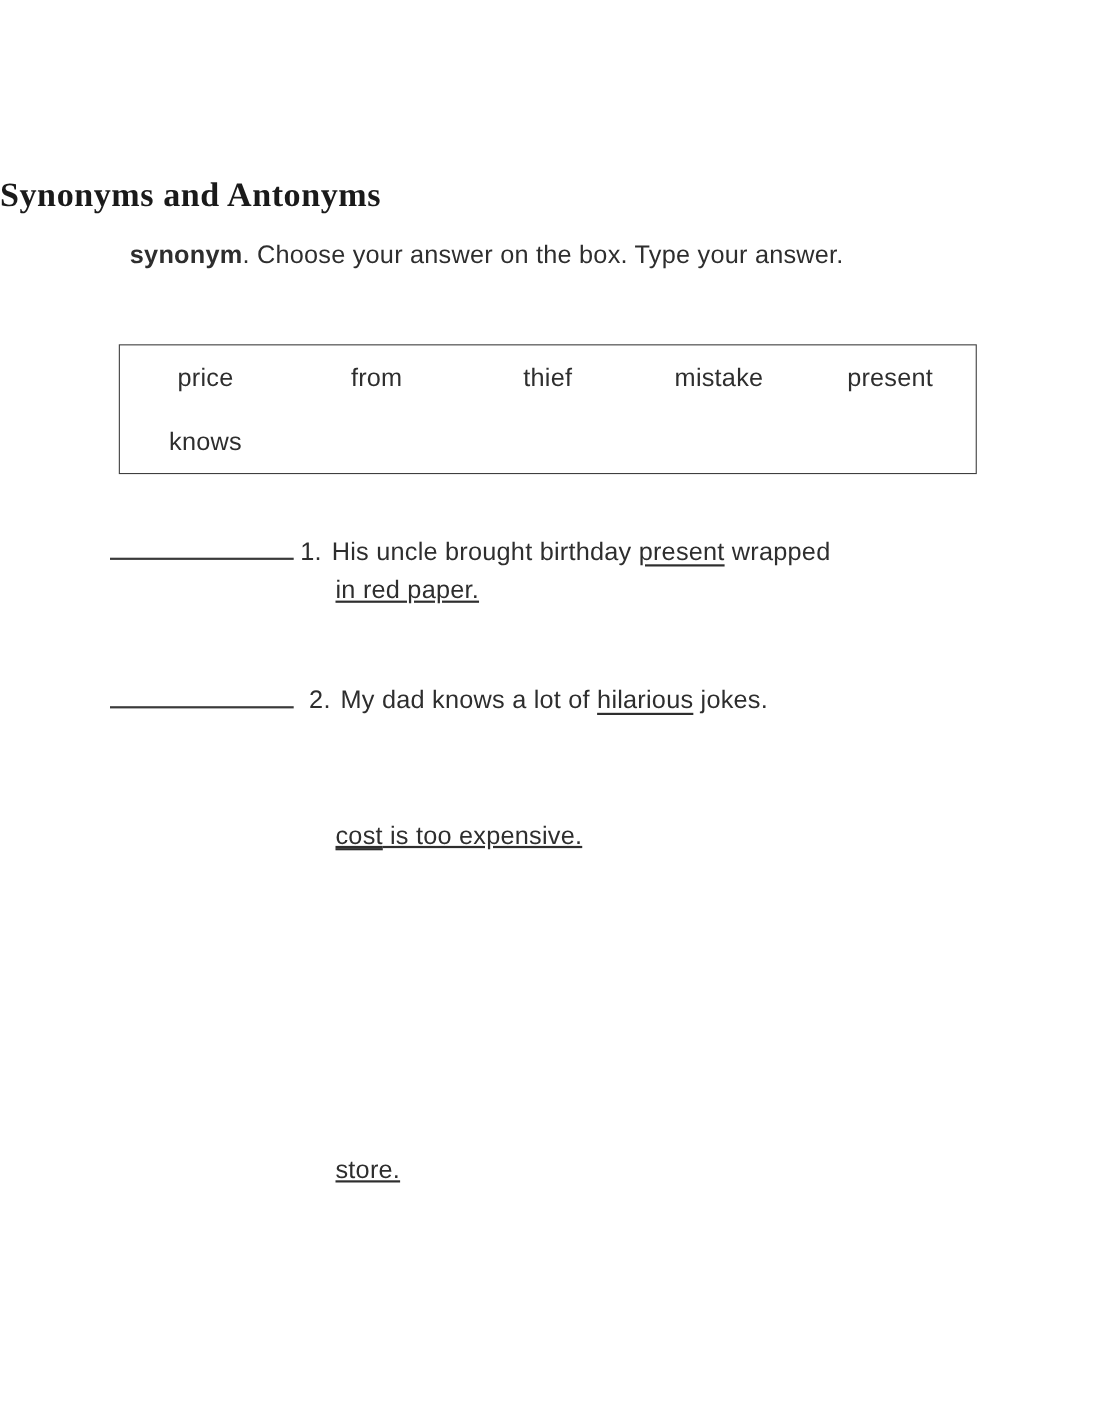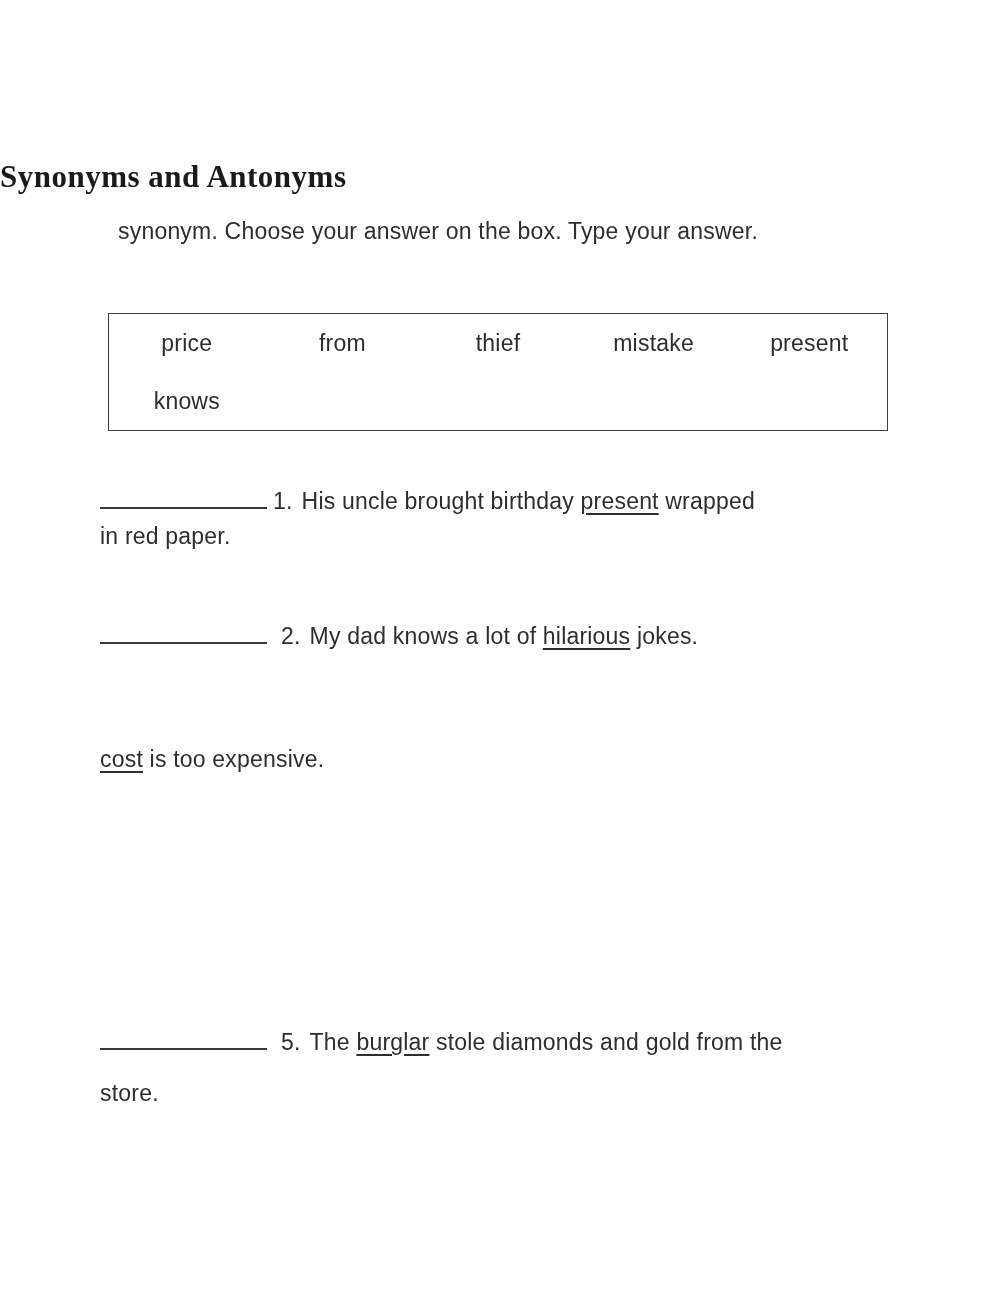--- a/index.html
+++ b/index.html
@@ -27,21 +27,21 @@
   }
   .instructions {
     position: absolute;
     top: 180px;
     left: 118px;
     width: 780px;
     font-size: 23px;
     line-height: 34px;
     letter-spacing: 0.2px;
   }
-  .instructions strong { font-weight: 400; }
+  .instructions strong { font-weight: 700; }
   .word-bank {
     position: absolute;
     top: 313px;
     left: 108px;
     width: 780px;
     height: 118px;
     border: 1.5px solid #3f3f3f;
     display: grid;
     grid-template-columns: 1fr 1fr 1fr 1fr 1fr;
     grid-template-rows: 1fr 1fr;
@@ -56,22 +56,24 @@
     width: 880px;
     font-size: 23px;
     letter-spacing: 0.2px;
   }
   .qline {
     line-height: 30px;
     white-space: nowrap;
   }
   .qline2 {
     line-height: 30px;
+    margin-left: 205px;
     margin-top: 21px;
     white-space: nowrap;
+    text-decoration: underline;
   }
   .qline2.tight { margin-top: 5px; }
   .blank {
     display: inline-block;
     width: 167px;
     height: 20px;
     border-bottom: 2px solid #3a3a3a;
     vertical-align: baseline;
     margin-right: 6px;
     cursor: text;
@@ -115,17 +117,16 @@
   <div class="question q2">
     <div class="qline"><span class="blank gap"></span><span class="qnum">2.</span><span>My dad knows a lot of </span><span class="u">hilarious</span><span> jokes.</span></div>
   </div>
 
   <div class="question q3">
     <div class="qline2"><span class="u">cost</span><span> is too expensive.</span></div>
   </div>
 
 
   <div class="question q5">
-    <div class="qline"><span class="blank gap"></span><span class="qnum">5.</span><span>The </span><span class="u">burglar</span><span> stole diamonds and gold from the</span></div>
     <div class="qline2">store.</div>
   </div>
 
 </div>
 
 </body></html>

